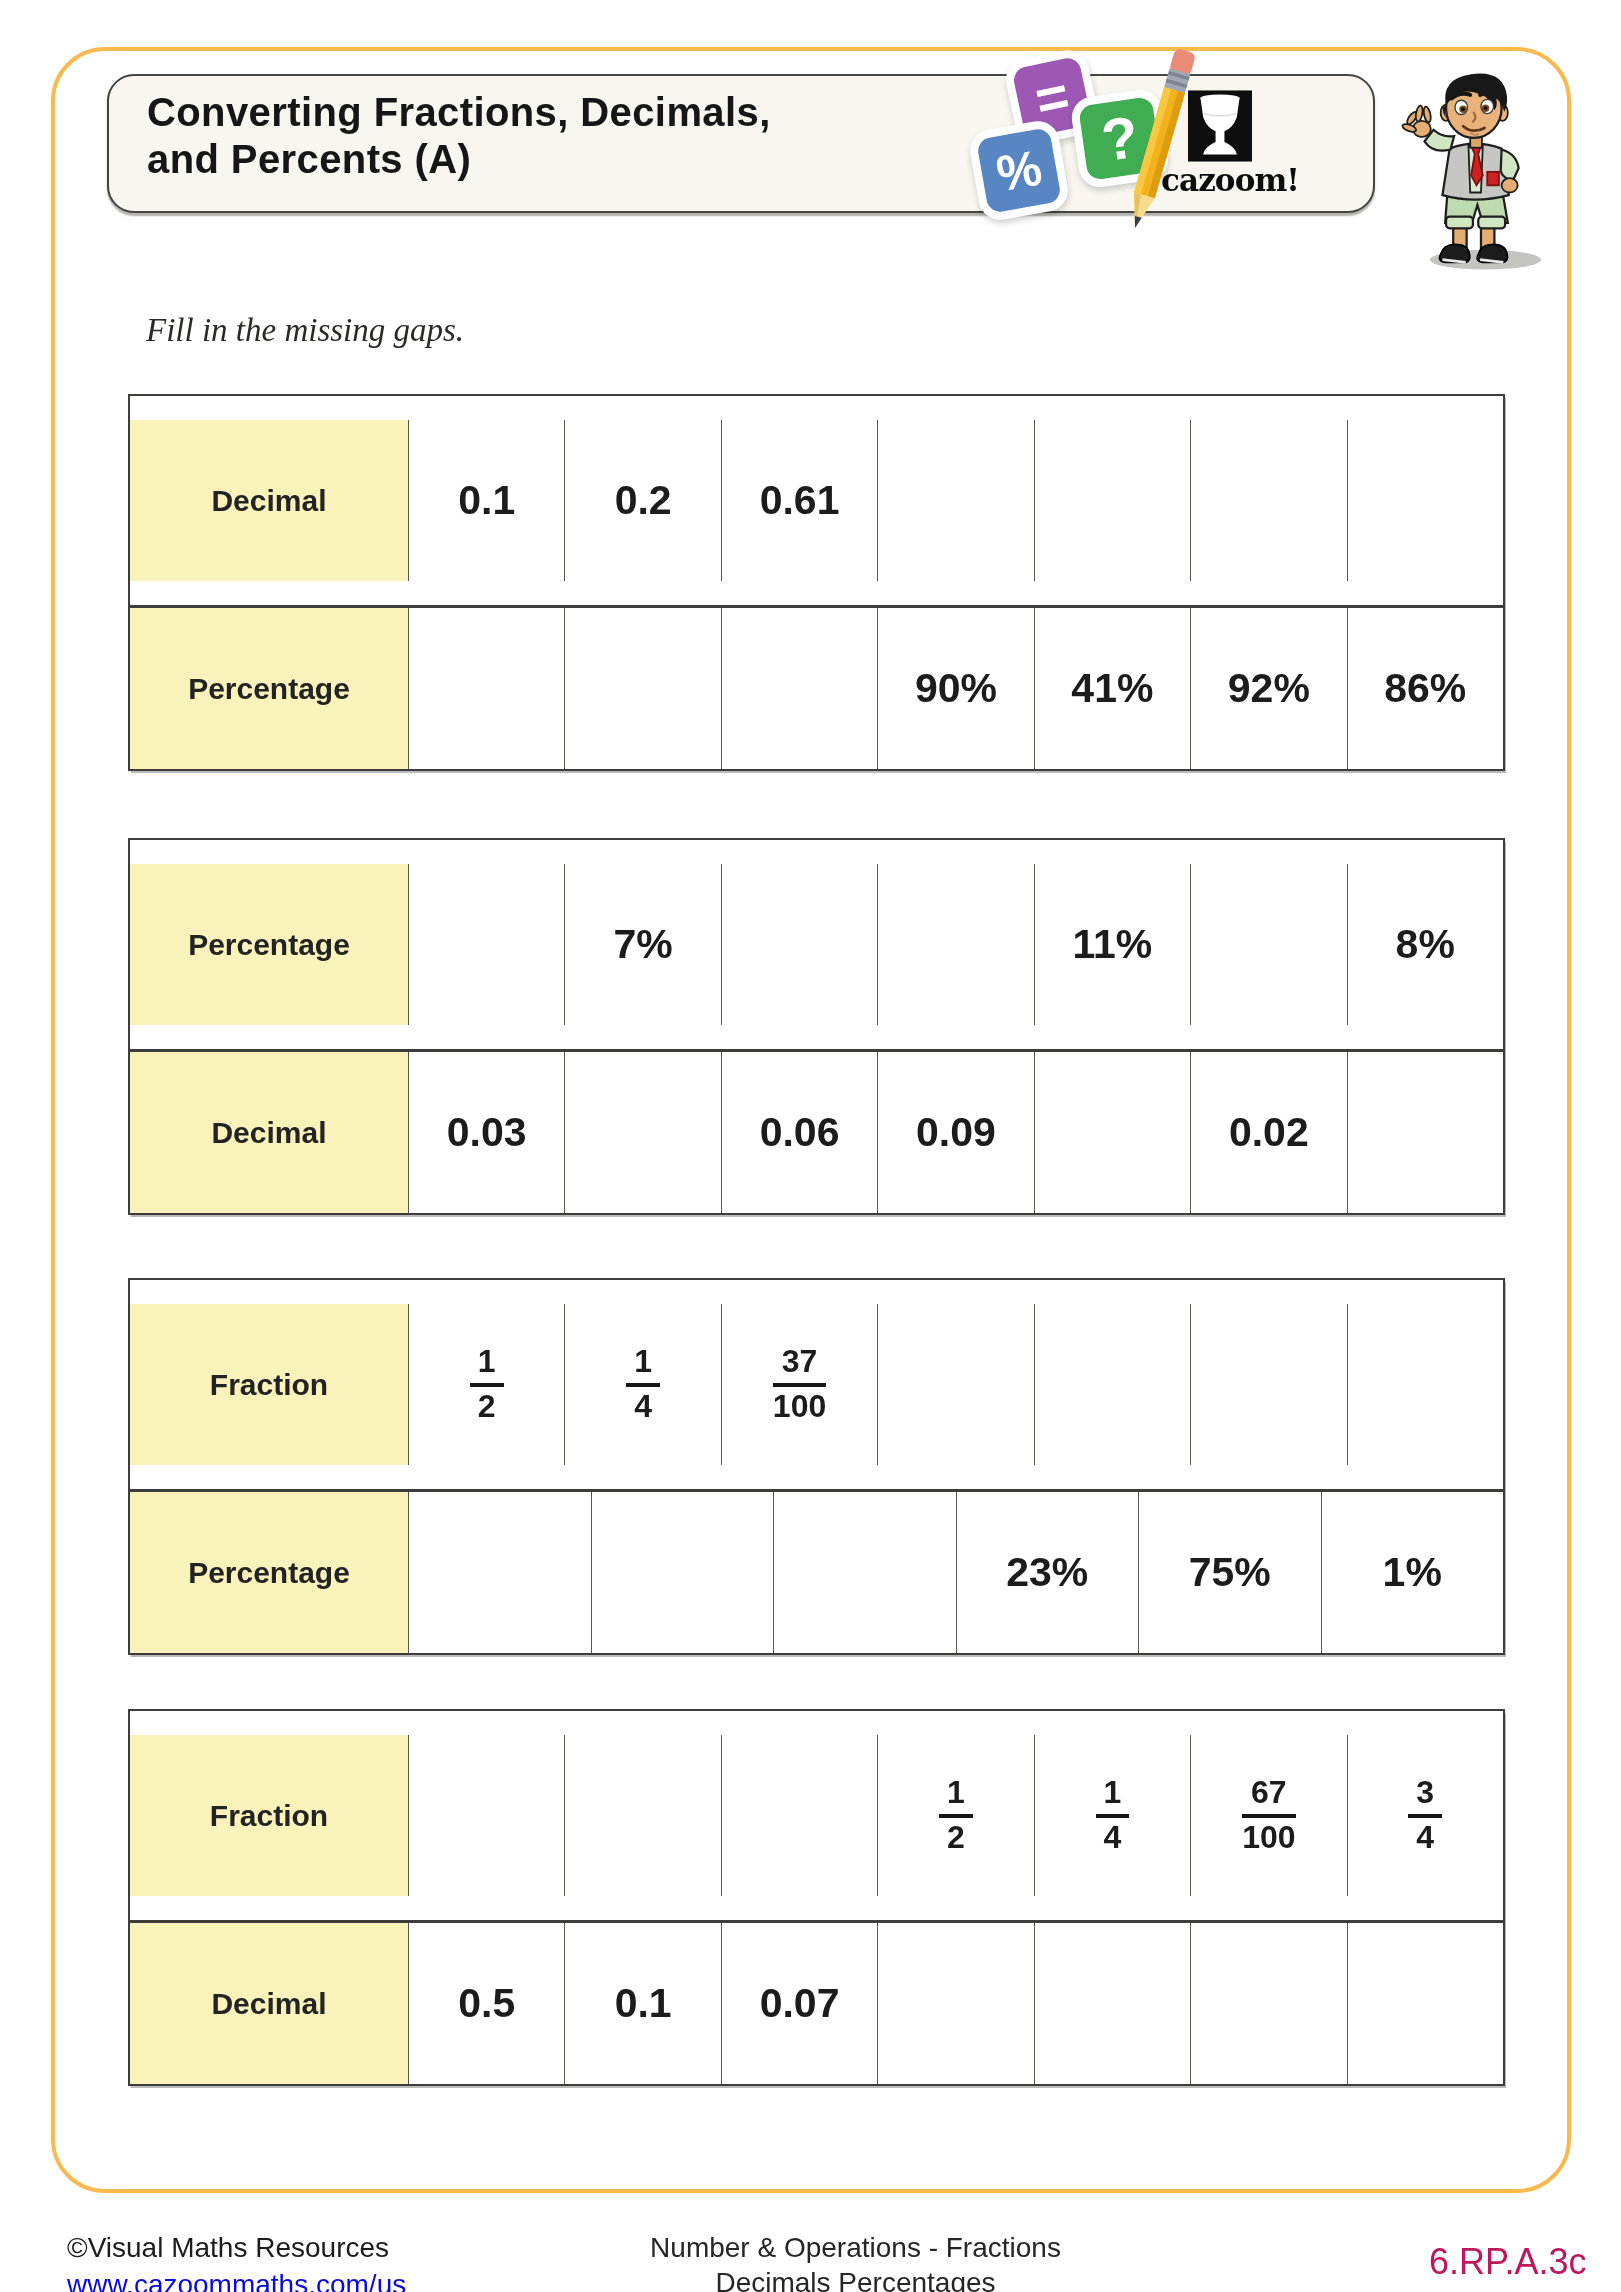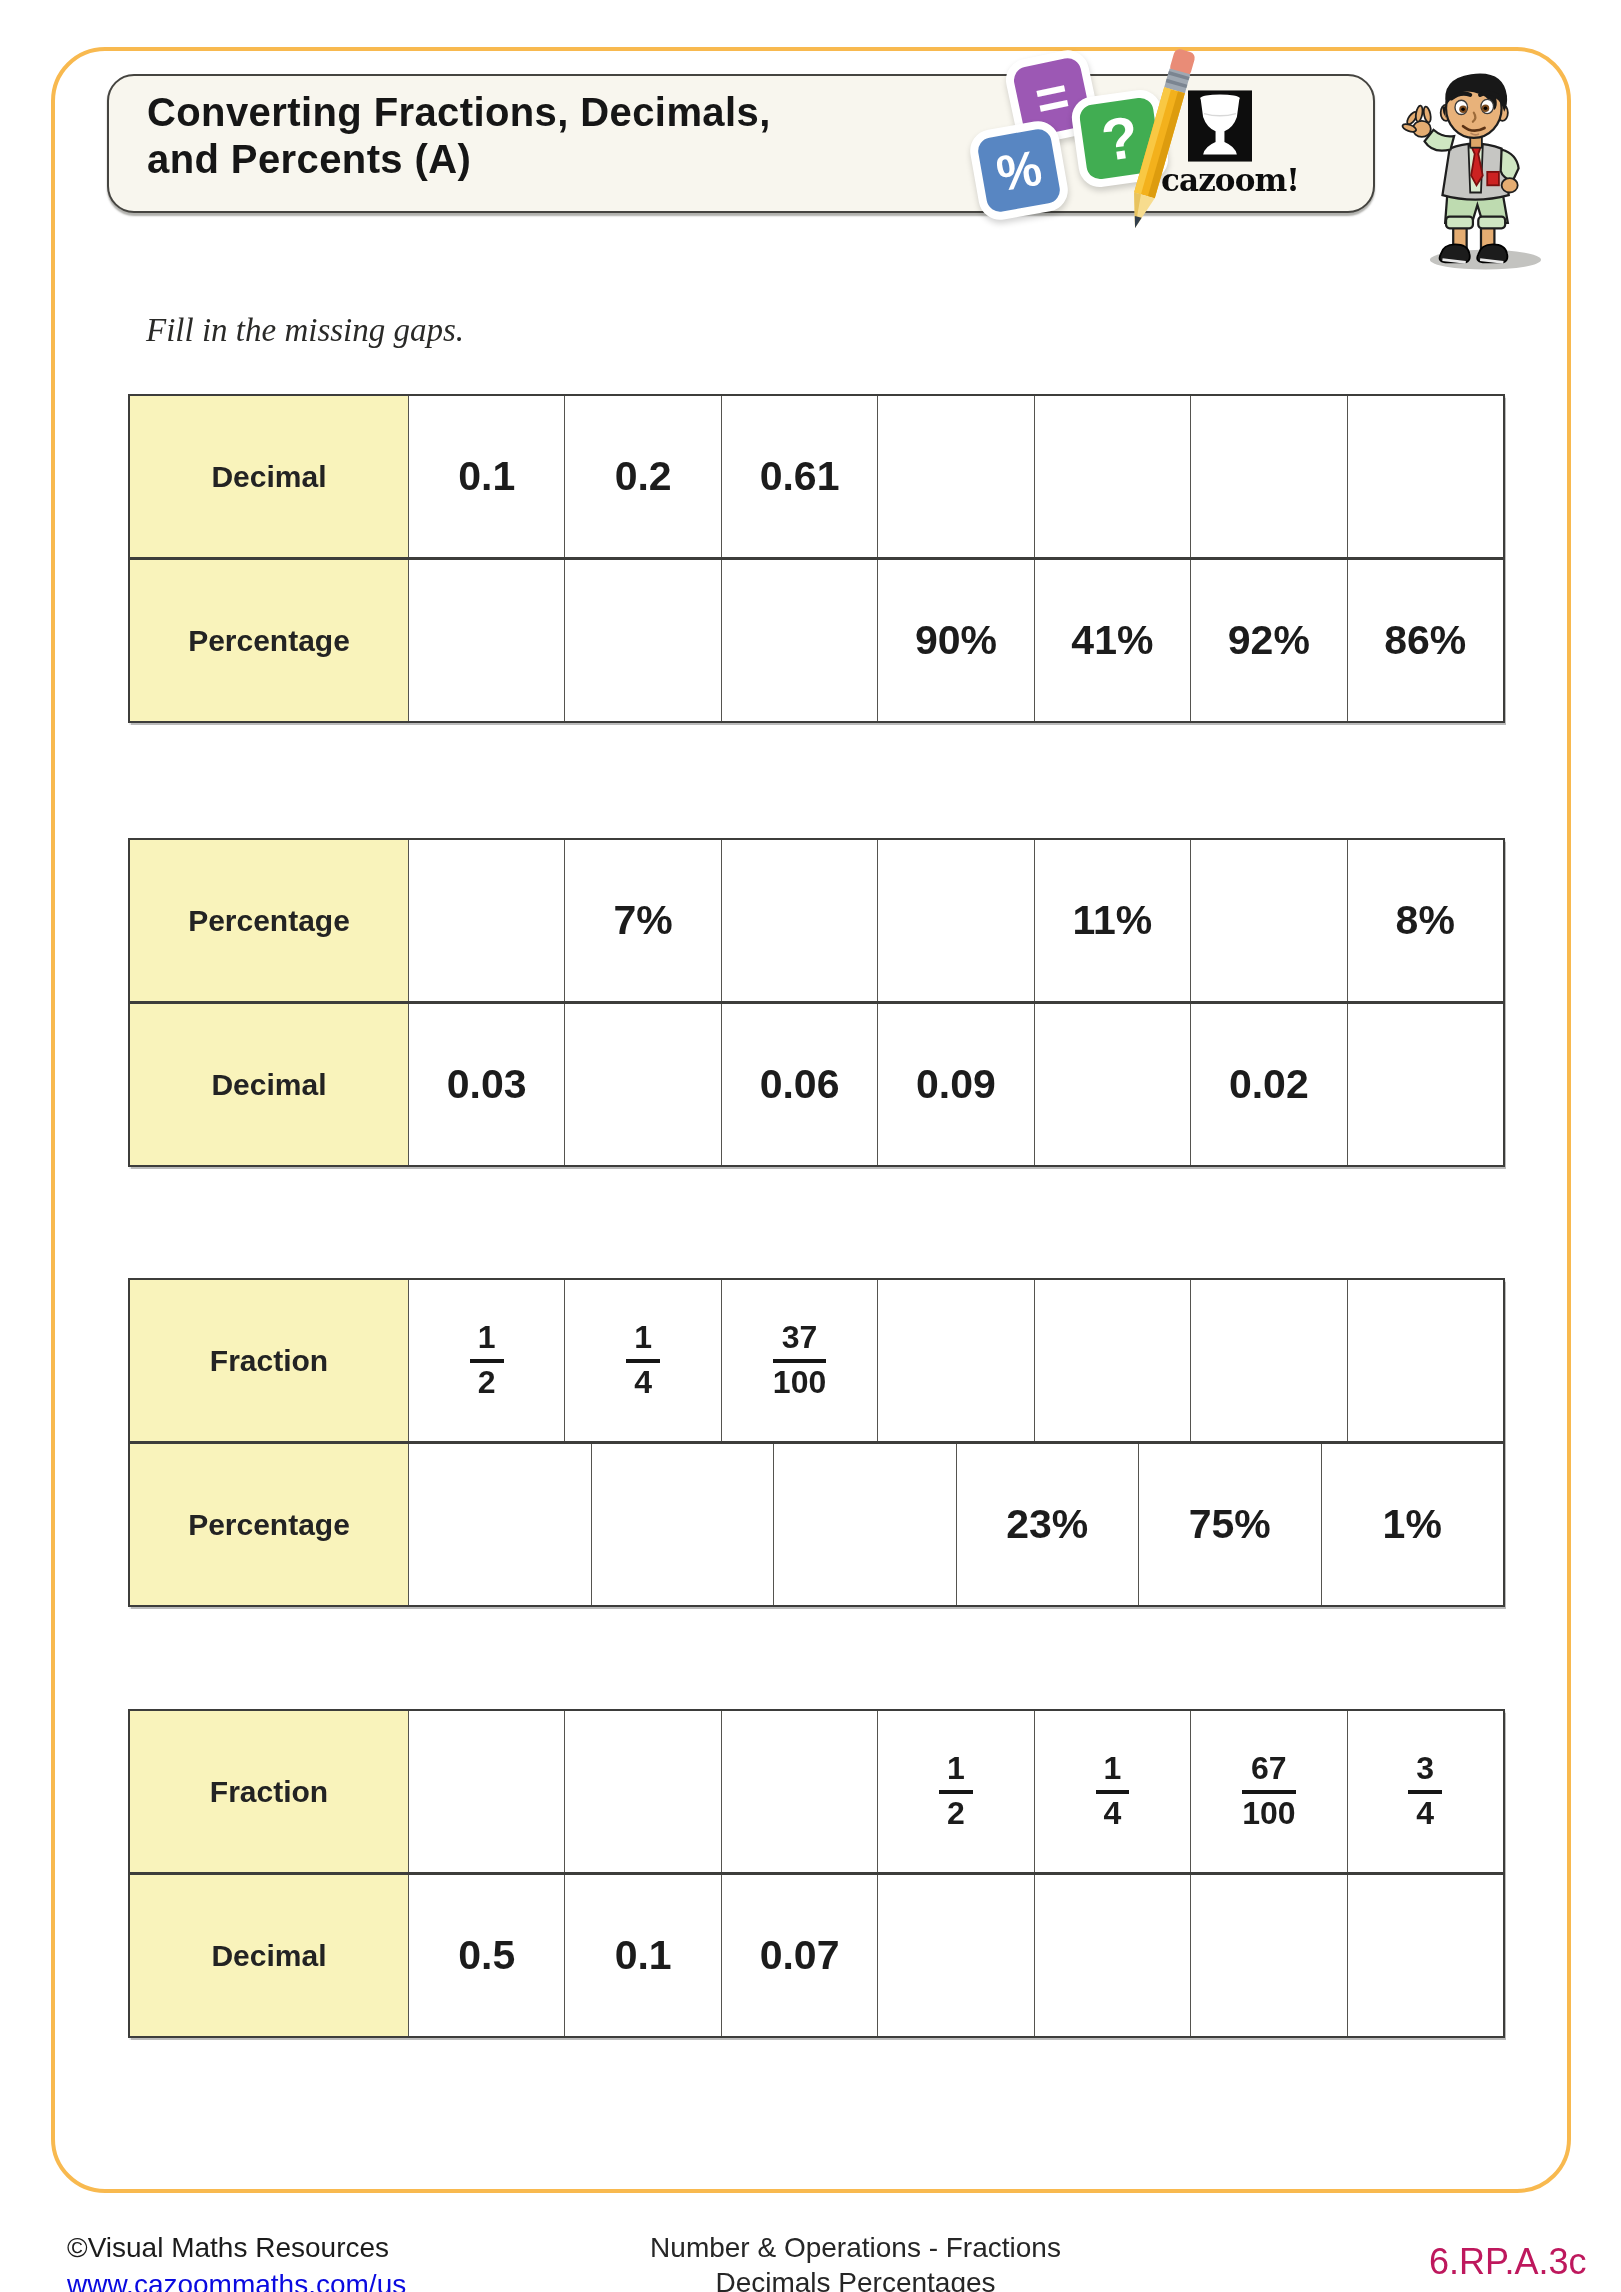--- a/index.html
+++ b/index.html
@@ -43,21 +43,21 @@
   
   .instruction{
     position:absolute;left:146px;top:312px;
     font-family:"Liberation Serif",serif;font-style:italic;font-size:33px;color:#2a2a28;text-align:right;
   }
   
   .wtable{
     position:absolute;left:128px;width:1377px;box-sizing:border-box;
     border:2.7px solid #3d3d3b;background:#fff;box-shadow:0.9px 1.8px 0.9px rgba(60,60,60,.35);
   }
-  .wrow{display:flex;height:161px;}
+  .wrow{display:flex;height:161px;margin-top:24px;}
   .wrow + .wrow{border-top:3.6px solid #3d3d3b;}
   .wcell{
     flex:1 1 0;display:flex;align-items:center;justify-content:center;
     border-left:1.8px solid #55544f;font-size:41px;font-weight:700;color:#1c1c1c;background:#fff;
     box-sizing:border-box;
   }
   .wcell.hdr{
     flex:0 0 278px;background:#f9f3bb;border-left:none;font-size:30px;font-weight:700;color:#232323;
   }
   .frac{display:inline-block;text-align:center;font-size:32px;font-weight:700;line-height:1.12;}

